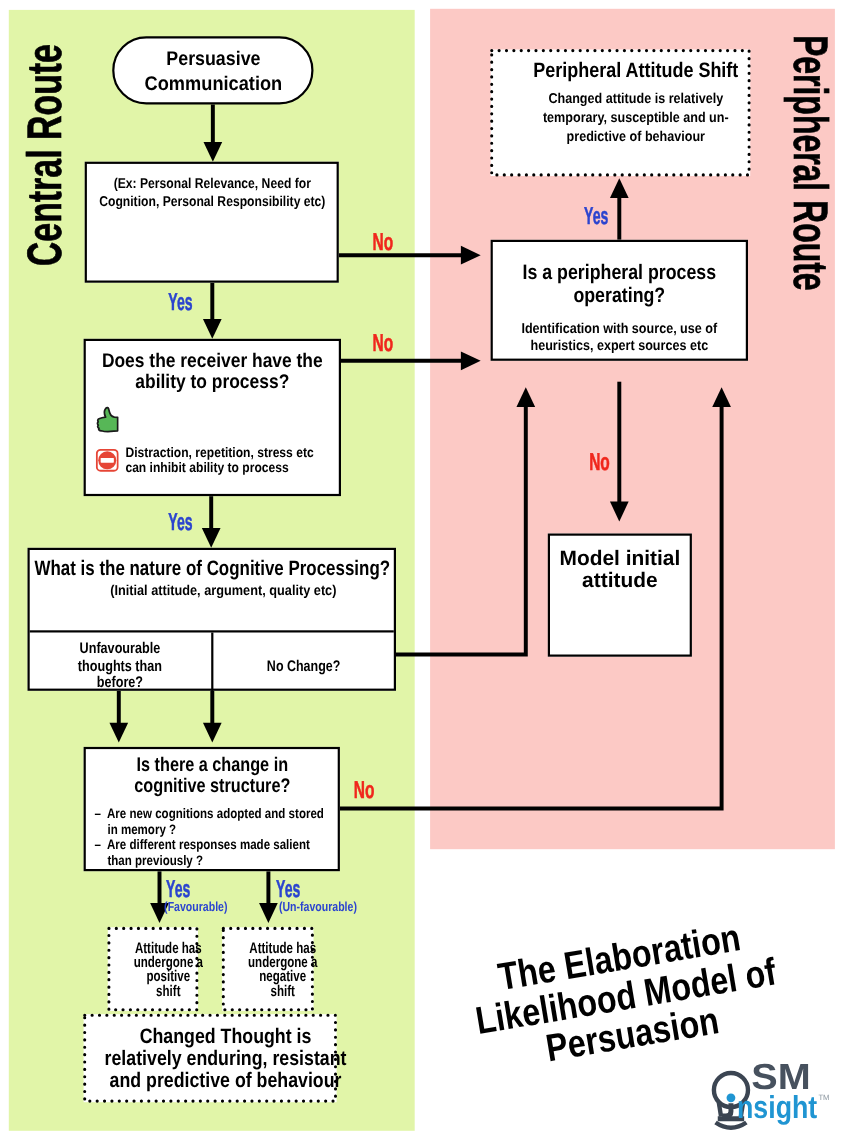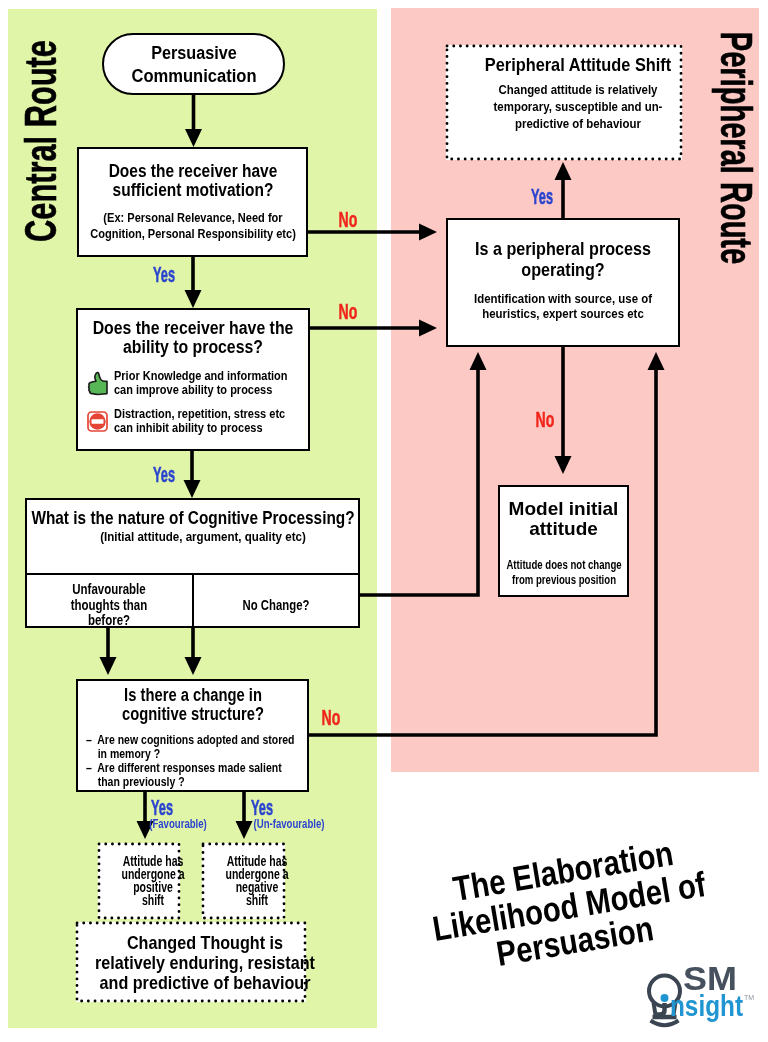--- a/index.html
+++ b/index.html
@@ -21,21 +21,21 @@
   #stadium .t1{line-height:1.26;width:100%;}
   #box2{left:77px;top:147px;width:231px;height:110px;}
   #box3{left:76px;top:308px;width:234px;height:143px;}
   #box4{left:25px;top:498px;width:335px;height:130px;}
   #box4 .hdr{border-bottom:2px solid #000;height:67px;box-sizing:border-box;text-align:right;}
   #box4 .cols{display:flex;height:61px;}
   #box4 .col{flex:1;border-right:2px solid #000;display:flex;align-items:center;}
   #box4 .col>div{width:100%;}
   #box4 .col:last-child{border-right:none;}
   #box5{left:76px;top:679px;width:233px;height:113px;}
-  #pbox{left:446px;top:218px;width:234px;height:129px;}
+  #pbox{left:446px;top:218px;width:234px;height:110px;}
   #dbox{left:446px;top:45px;width:236px;height:115px;}
   #rbox{left:498px;top:485px;width:131px;height:112px;}
   #sd1{left:98px;top:843px;width:82px;height:76px;text-decoration:underline;}
   #sd2{left:202px;top:843px;width:83px;height:76px;}
   #bigd{left:76px;top:922px;width:230px;height:80px;}
   .lbl{position:absolute;font-weight:bold;white-space:nowrap;}
   .no{color:#f0261c;font-size:22px;transform:translate(-50%,-50%) scaleX(0.64);-webkit-text-stroke:0.5px #f0261c;}
   .yes{color:#2b44cf;font-size:22px;transform:translate(-50%,-50%) scaleX(0.58);-webkit-text-stroke:0.5px #2b44cf;}
   .yess{color:#2b44cf;font-size:12px;transform:translate(-50%,-50%) scaleX(0.80);}
   #wires,#dots{position:absolute;left:0;top:0;}
@@ -81,31 +81,29 @@
       <polygon points="136.5,821 153.5,821 145,839"></polygon>
       <polygon points="235.5,821 252.5,821 244,839"></polygon>
     </g>
   </svg>
 
   <div class="box" id="stadium">
       <div class="t1" style="margin-top:2px;"><span class="cln" style="--s:0.90;">Persuasive</span><span class="cln" style="--s:0.92;">Communication</span></div>
     </div>
 
   <div class="box" id="box2">
-    <div class="t1" style="margin-top:13px;"><span class="cln" style="--s:0.86;">Does the receiver have</span><span class="cln" style="--s:0.86;">sufficient motivation?</span></div>
     <div class="t2" style="margin-top:10px;"><span class="cln" style="--s:0.85;">(Ex: Personal Relevance, Need for</span><span class="cln" style="--s:0.85;">Cognition, Personal Responsibility etc)</span></div>
   </div>
 
   <div class="box" id="box3">
     <div class="t1" style="margin-top:9px;"><span class="cln" style="--s:0.88;">Does the receiver have the</span><span class="cln" style="--s:0.88;">ability to process?</span></div>
     <div style="display:flex;align-items:center;margin:12px 0 0 9px;">
       <svg width="21" height="25" viewBox="0 0 21 25" style="flex:none;">
         <path d="M9 10.2 C7.6 7.4 7.8 4 9.2 2.2 C10.2 1 11.4 1.4 11.7 2.6 C12.1 4.4 12.5 6.5 13.8 8.4 C14.6 9.5 15.8 10 17 10.2 L20 10.4 L20 22.6 L16.5 23 C12.5 23.6 7.5 23.4 5 22.6 C3.4 22.6 2.2 21.7 3 20.4 C1.7 19.9 1.4 18.4 2.4 17.5 C1.4 16.8 1.3 15.3 2.3 14.5 C1.6 13.7 1.7 12.3 3 11.7 C5 10.8 7 10.4 9 10.2 Z" fill="#57b757" stroke="#1a1a1a" stroke-width="1.6" stroke-linejoin="round"></path>
       </svg>
-      <div class="t2" style="margin-left:6px;font-size:12.5px;line-height:1.12;"><span class="lln" style="--s:0.88;">Prior Knowledge and information</span><br><span class="lln" style="--s:0.88;">can improve ability to process</span></div>
     </div>
     <div style="display:flex;align-items:center;margin:10px 0 0 9px;">
       <svg width="21" height="25" viewBox="0 0 21 25" style="flex:none;">
         <rect x="1" y="3" width="19" height="19" rx="3.5" fill="#fff" stroke="#e64536" stroke-width="1.7"></rect>
         <circle cx="10.5" cy="12.5" r="8.2" fill="#e64536"></circle>
         <rect x="4.5" y="10.3" width="12" height="4.4" rx="0.6" fill="#fff"></rect>
       </svg>
       <div class="t2" style="margin-left:6px;font-size:12.5px;line-height:1.12;"><span class="lln" style="--s:0.88;">Distraction, repetition, stress etc</span><br><span class="lln" style="--s:0.88;">can inhibit ability to process</span></div>
     </div>
   </div>
@@ -140,21 +138,20 @@
     <div class="t2" style="margin-top:10px;line-height:1.16;"><span class="cln" style="--s:0.88;">Identification with source, use of</span><span class="cln" style="--s:0.88;">heuristics, expert sources etc</span></div>
   </div>
 
   <div class="box dotted" id="dbox">
     <div class="t1" style="margin-top:10px;font-size:19px;"><span class="cln" style="--s:0.86;">Peripheral Attitude Shift</span></div>
     <div class="t2" style="margin-top:7px;line-height:1.3;"><span class="cln" style="--s:0.88;">Changed attitude is relatively</span><span class="cln" style="--s:0.88;">temporary, susceptible and un-</span><span class="cln" style="--s:0.88;">predictive of behaviour</span></div>
   </div>
 
   <div class="box" id="rbox">
     <div class="t1" style="margin-top:12px;font-size:19px;"><span class="cln" style="--s:1;">Model initial</span><span class="cln" style="--s:1;">attitude</span></div>
-    <div class="t2" style="margin-top:19px;font-size:12px;line-height:1.2;"><span class="cln" style="--s:0.80;">Attitude does not change</span><span class="cln" style="--s:0.80;">from previous position</span></div>
   </div>
 
   <div class="box dotted" id="sd1">
       <div class="t2" style="margin-top:12px;font-size:14px;line-height:0.94;"><span class="cln" style="--s:0.75;">Attitude has</span><span class="cln" style="--s:0.75;">undergone a</span><span class="cln" style="--s:0.75;">positive</span><span class="cln" style="--s:0.75;">shift</span></div>
     </div>
   <div class="box dotted" id="sd2">
       <div class="t2" style="margin-top:12px;font-size:14px;line-height:0.94;"><span class="cln" style="--s:0.75;">Attitude has</span><span class="cln" style="--s:0.75;">undergone a</span><span class="cln" style="--s:0.75;">negative</span><span class="cln" style="--s:0.75;">shift</span></div>
     </div>
 
   <div class="box dotted" id="bigd">

